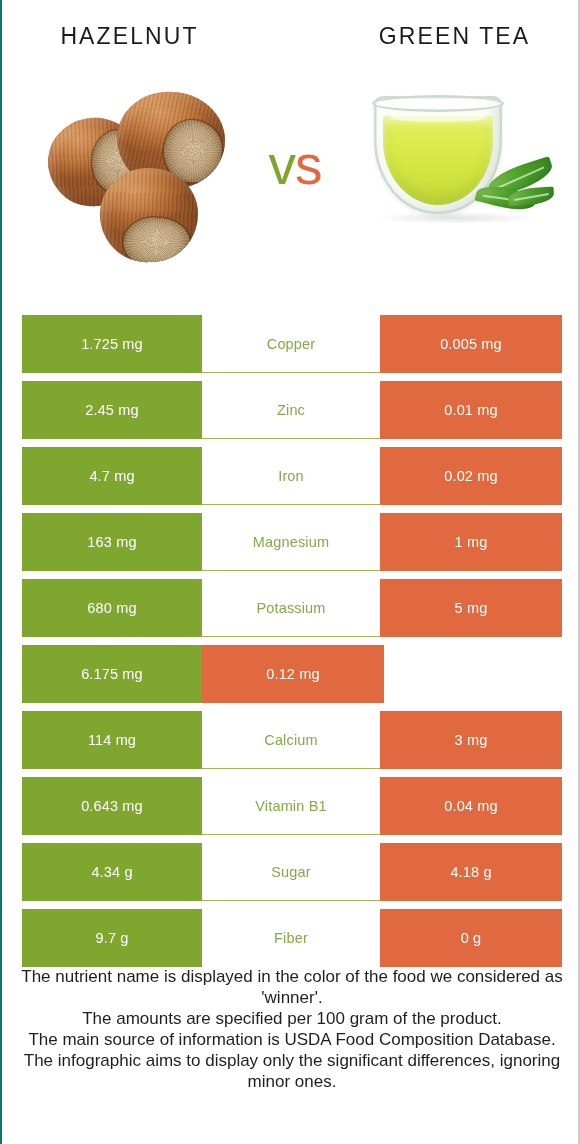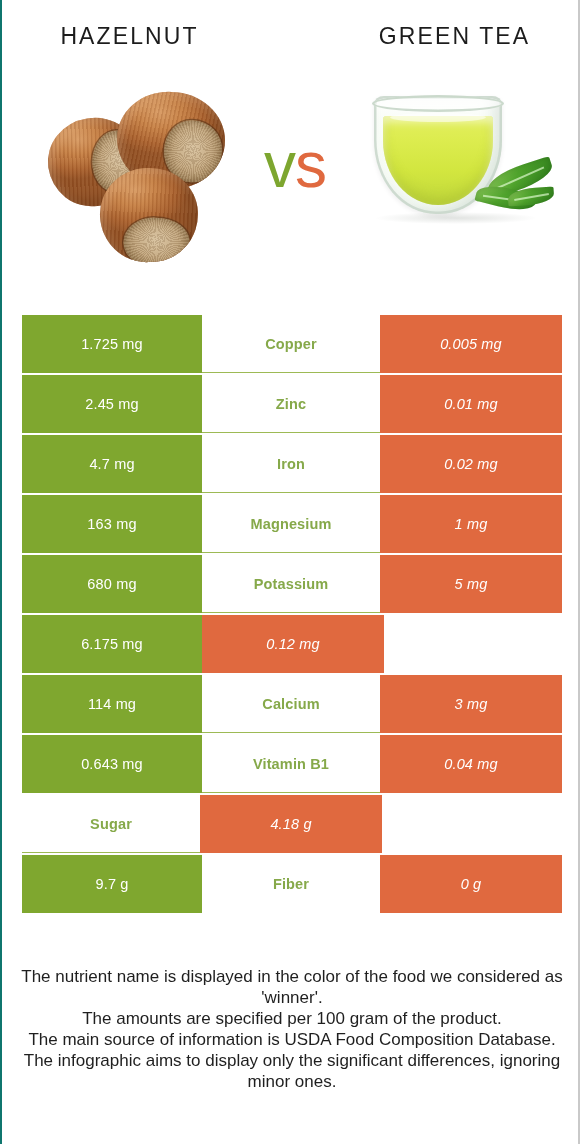--- a/index.html
+++ b/index.html
@@ -108,21 +108,21 @@
   .nut.n3 .cap { left: 22px;  bottom: -6px; width: 66px; height: 50px; transform: rotate(4deg); }
 
   
   .vs {
     position: absolute;
     left: 233px;
     top: 48px;
     width: 120px;
     height: 90px;
     font-family: "Liberation Sans", sans-serif;
-    font-size: 64px;
+    font-size: 55px;
     font-weight: 400;
     line-height: 90px;
     letter-spacing: -1px;
     text-align: center;
     white-space: nowrap;
   }
   .vs .v { color: #7DA62F; }
   .vs .s { color: #E0693F; }
 
   
@@ -208,48 +208,46 @@
   .table {
     position: absolute;
     left: 20px;
     top: 315px;
     width: 540px;
   }
   .row {
     position: relative;
     display: flex;
     height: 58px;
-    margin-bottom: 2px;
+    margin-bottom: 8px;
   }
   .cell {
     display: flex;
     align-items: center;
     justify-content: center;
     font-size: 14.5px;
     letter-spacing: 0.15px;
     box-sizing: border-box;
   }
   .cell.left {
     width: 180px;
     background: #7FA72F;
     color: #ffffff;
   }
   .cell.mid {
     width: 178px;
     background: #ffffff;
     color: #86A94A;
     border-bottom: 1px solid #9DBA55;
-    font-weight: bold;
   }
   .row:last-child .cell.mid { border-bottom: none; text-align: center; }
   .cell.right {
     width: 182px;
     background: #E0693F;
     color: #ffffff;
-    font-style: italic;
   }
 
   
   .notes {
     position: absolute;
     left: 18px;
     top: 966px;
     width: 544px;
     text-align: center;
     font-size: 17px;
@@ -340,20 +338,21 @@
       <div class="cell right">3 mg</div>
     </div>
 
     <div class="row">
       <div class="cell left">0.643 mg</div>
       <div class="cell mid">Vitamin B1</div>
       <div class="cell right">0.04 mg</div>
     </div>
 
     <div class="row">
+      <div class="cell left">4.34 g</div>
       <div class="cell mid">Sugar</div>
       <div class="cell right">4.18 g</div>
     </div>
 
     <div class="row">
       <div class="cell left">9.7 g</div>
       <div class="cell mid">Fiber</div>
       <div class="cell right">0 g</div>
     </div>
 

